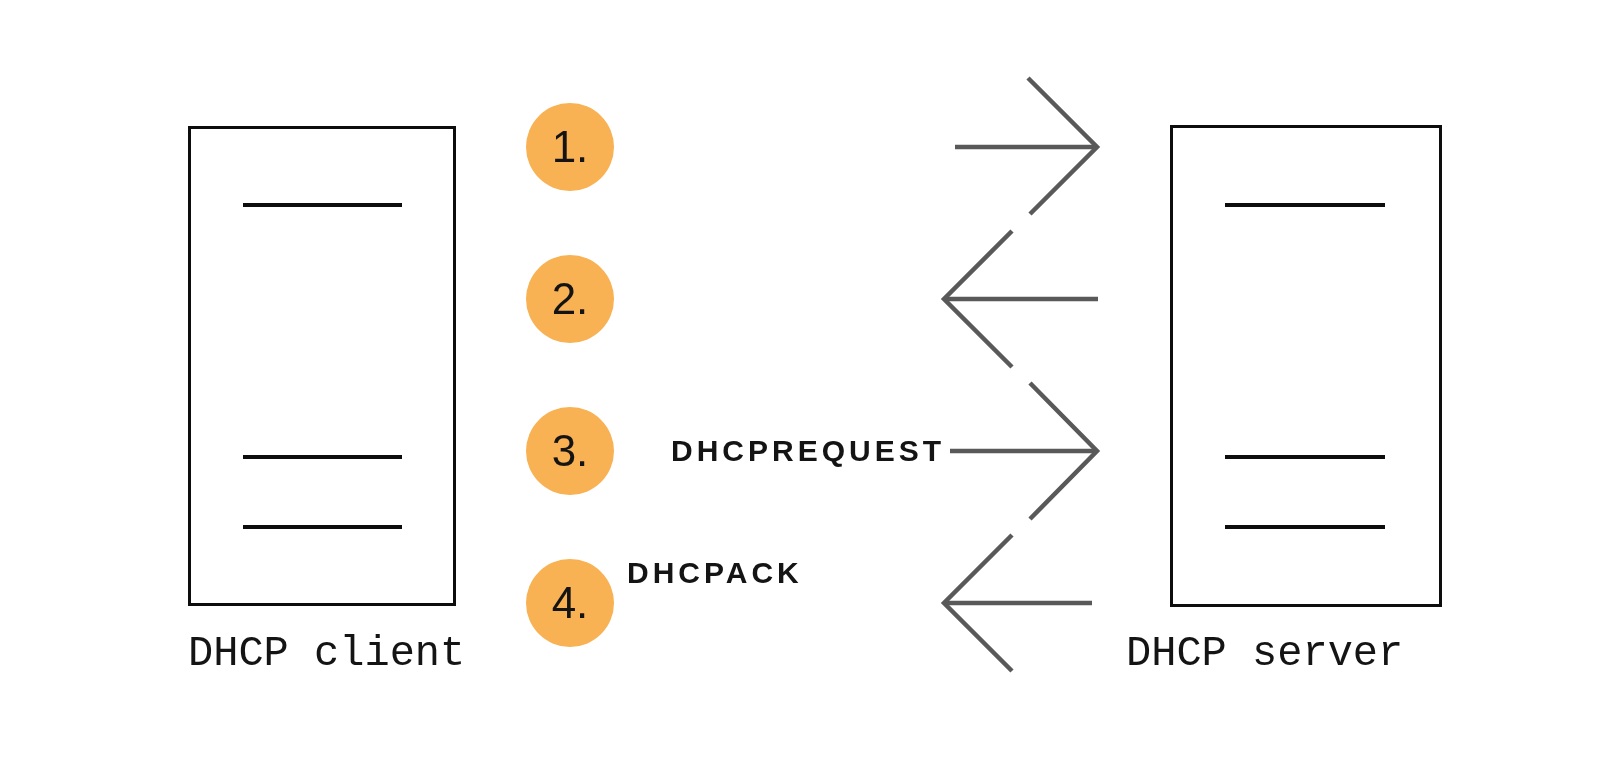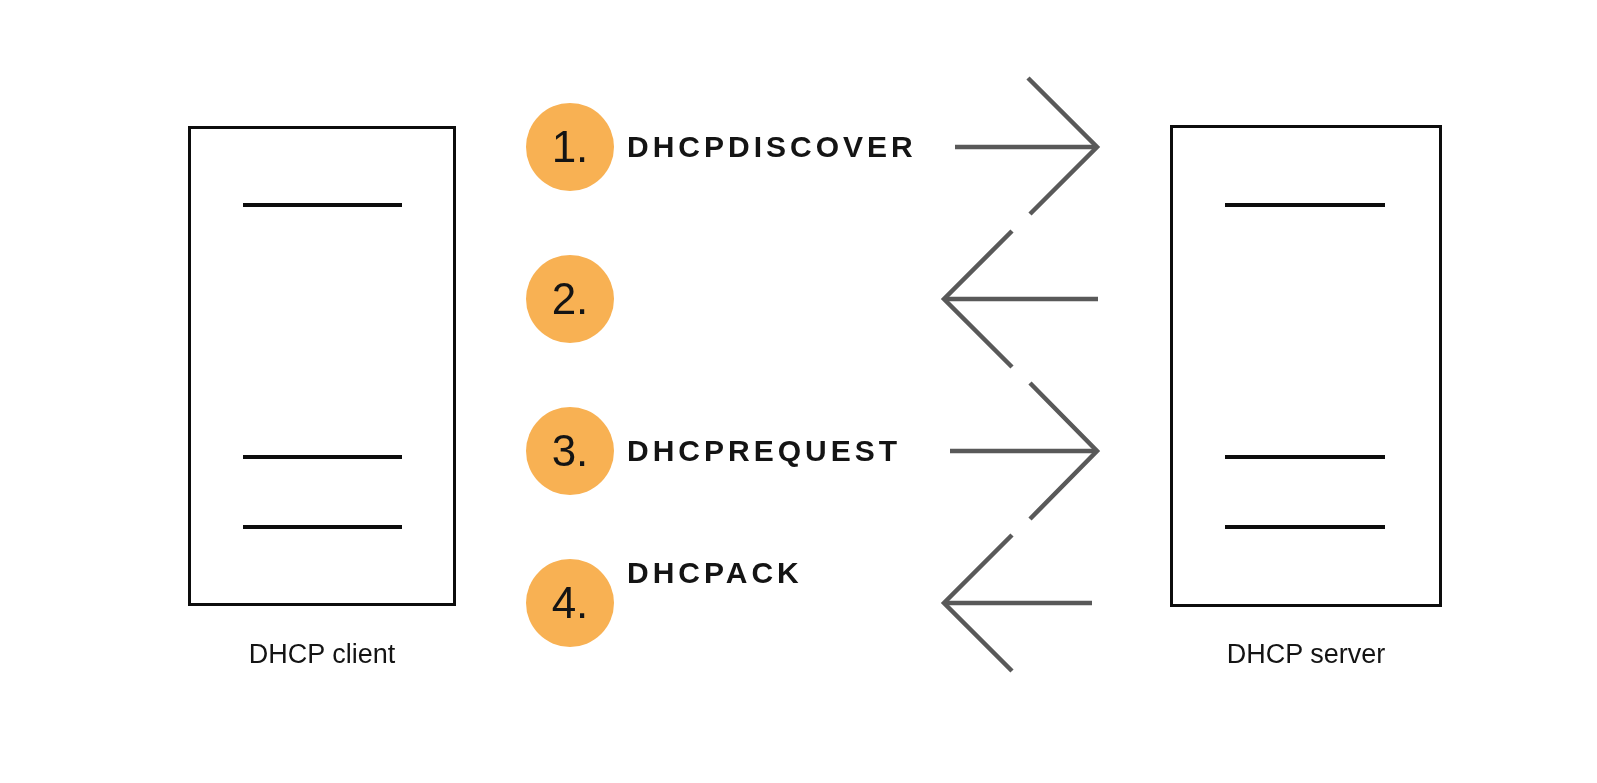--- a/index.html
+++ b/index.html
@@ -36,26 +36,27 @@
   .server-slot { left: 1225px; width: 160px; }
   .slot-y1 { top: 203px; }
   .slot-y2 { top: 455px; }
   .slot-y3 { top: 525px; }
   .node-label {
     position: absolute;
     top: 628px;
     height: 52px;
     line-height: 52px;
     text-align: center;
-    font-size: 27px;
+    font-size: 42px;
     color: var(--text);
     white-space: nowrap;
+    font-family: Liberation Mono, monospace;
   }
   .node-label.client { left: 188px; width: 268px; }
-  .node-label.server { left: 1170px; width: 272px; }
+  .node-label.server { left: 1126px; width: 272px; }
   .step-badge {
     position: absolute;
     left: 526px;
     width: 88px;
     height: 88px;
     border-radius: 50%;
     background: var(--badge);
     display: flex;
     align-items: center;
     justify-content: center;
@@ -72,21 +73,21 @@
     letter-spacing: 4px;
     color: var(--text);
     white-space: nowrap;
   }
   .row1 .step-badge, .badge-1 { top: 103px; }
   .badge-2 { top: 255px; }
   .badge-3 { top: 407px; }
   .badge-4 { top: 559px; }
   .label-1 { top: 126px; }
   .label-2 { top: 278px; }
-  .label-3 { top: 430px; }
+  .label-3 { top: 430px; margin-left: 44px; }
   .label-4 { top: 552px; }
   .arrows-layer {
     position: absolute;
     left: 0; top: 0;
     width: 1597px;
     height: 783px;
     pointer-events: none;
   }
   .arrow {
     stroke: var(--arrow);
@@ -106,21 +107,20 @@
   <div class="slot-line client-slot slot-y3"></div>
   <div class="node-label client">DHCP client</div>
 
   <div class="node-box server"></div>
   <div class="slot-line server-slot slot-y1"></div>
   <div class="slot-line server-slot slot-y2"></div>
   <div class="slot-line server-slot slot-y3"></div>
   <div class="node-label server">DHCP server</div>
 
   <div class="step-badge badge-1">1.</div>
-  <div class="step-label label-1">DHCPDISCOVER</div>
 
   <div class="step-badge badge-2">2.</div>
 
   <div class="step-badge badge-3">3.</div>
   <div class="step-label label-3">DHCPREQUEST</div>
 
   <div class="step-badge badge-4">4.</div>
   <div class="step-label label-4">DHCPACK</div>
 
   <svg class="arrows-layer" viewBox="0 0 1597 783" aria-hidden="true">

